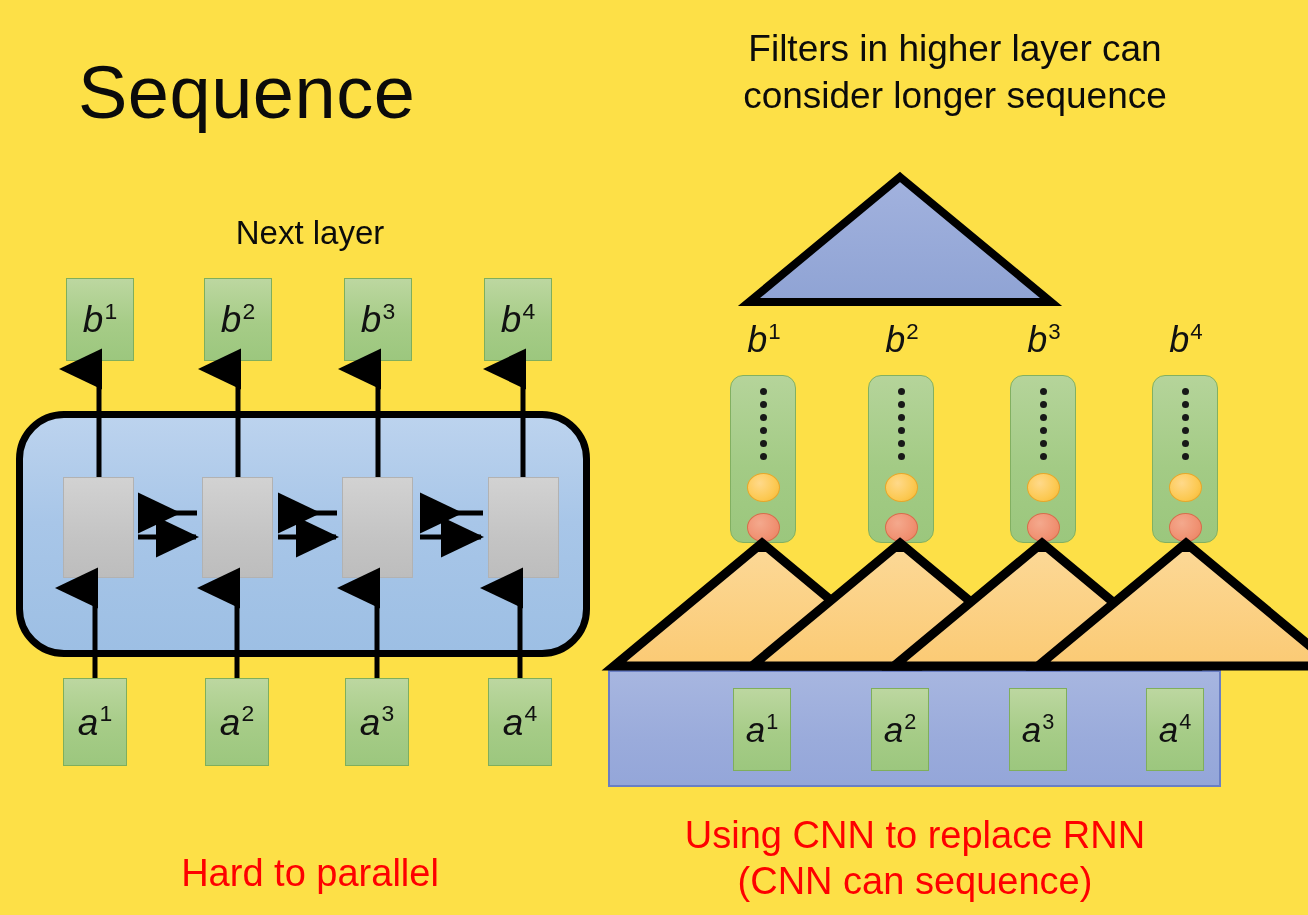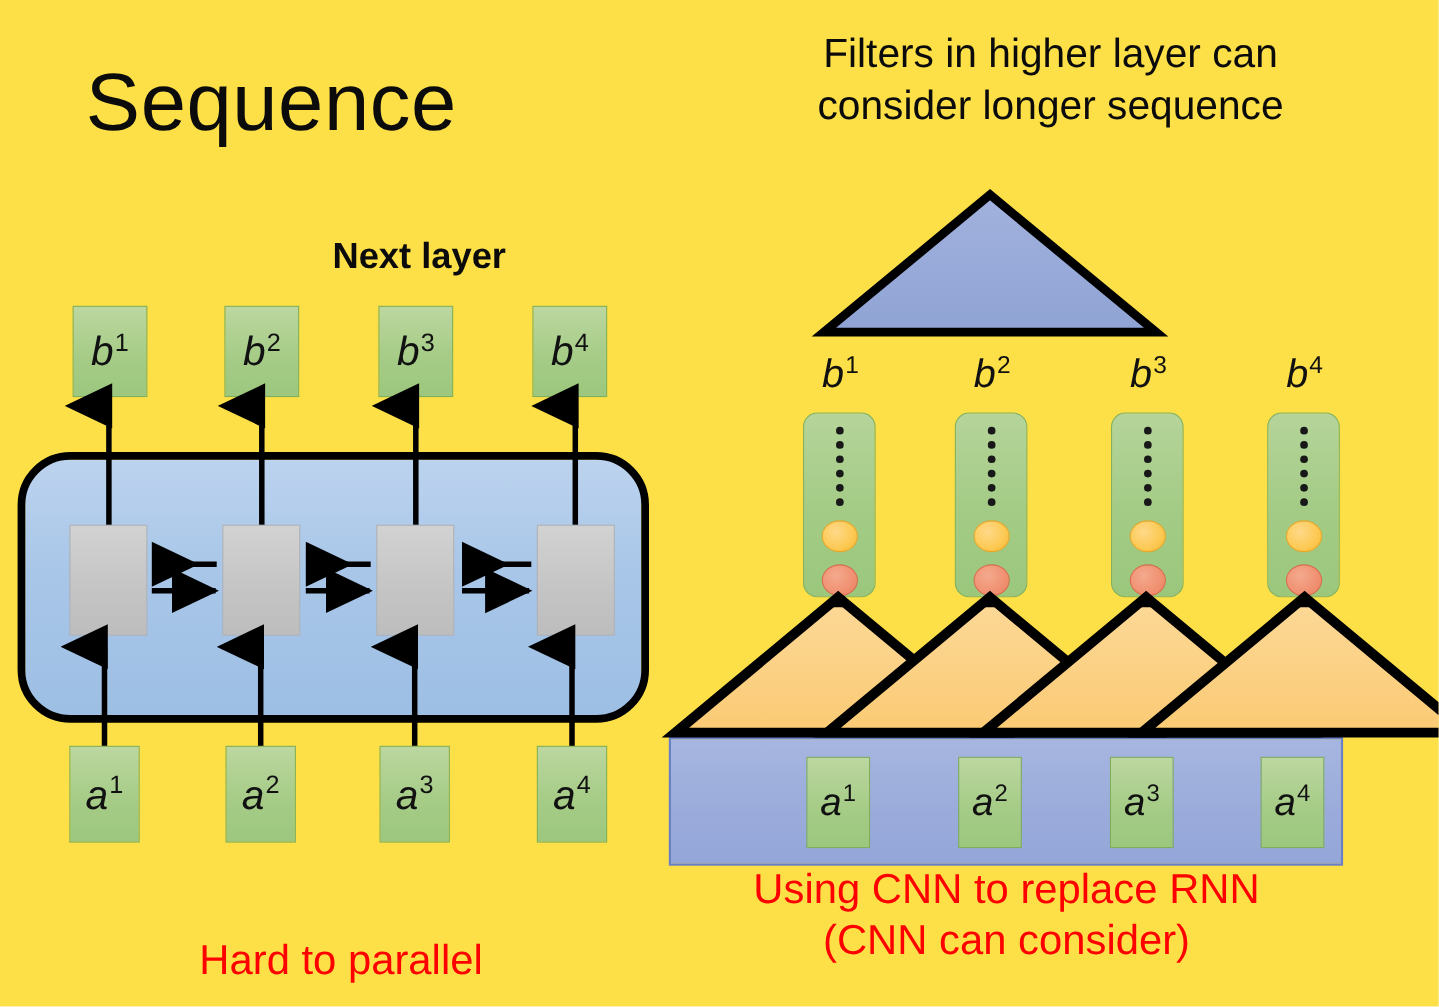--- a/index.html
+++ b/index.html
@@ -21,24 +21,24 @@
     left:78px; top:56px;
     font-size:74px;
     font-weight:300;
     color:#0b0b0b;
     letter-spacing:0.5px;
     line-height:1;
     white-space:nowrap;
   }
   .plain-label{
     font-size:33px;
-    font-weight:700;
+    font-weight:400;
     color:#0b0b0b;
     white-space:nowrap;
-    text-align:right;
+    text-align:center;
   }
   .headline{
     left:645px; top:26px;
     width:620px;
     font-size:37px;
     font-weight:400;
     color:#0b0b0b;
     line-height:1.27;
     text-align:center;
   }
@@ -243,23 +243,23 @@
   <div class="abs green-box" style="left:871px;top:688px;width:58px;height:83px;">
     <span class="mathvar" style="font-size:35px;"><span>a</span><sup>2</sup></span>
   </div>
   <div class="abs green-box" style="left:1009px;top:688px;width:58px;height:83px;">
     <span class="mathvar" style="font-size:35px;"><span>a</span><sup>3</sup></span>
   </div>
   <div class="abs green-box" style="left:1146px;top:688px;width:58px;height:83px;">
     <span class="mathvar" style="font-size:35px;"><span>a</span><sup>4</sup></span>
   </div>
 
-  <div class="abs red-note" style="left:630px;top:786px;width:570px;">
+  <div class="abs red-note" style="left:630px;top:812px;width:570px;">
     <div>Using CNN to replace RNN</div>
-    <div>(CNN can consider)</div>
+    <div>(CNN can sequence)</div>
   </div>
 
   <svg class="layer-svg" viewBox="0 0 1308 915">
     <defs>
       <marker id="ah-up" markerWidth="9" markerHeight="9" refX="4.5" refY="8" orient="auto" markerUnits="strokeWidth">
         <path d="M0.4,8.6 L4.5,0 L8.6,8.6 Z" fill="#000"></path>
       </marker>
       <marker id="ah-left" markerWidth="9" markerHeight="9" refX="8" refY="4.5" orient="auto" markerUnits="strokeWidth">
         <path d="M8.6,0.4 L0,4.5 L8.6,8.6 Z" fill="#000"></path>
       </marker>

